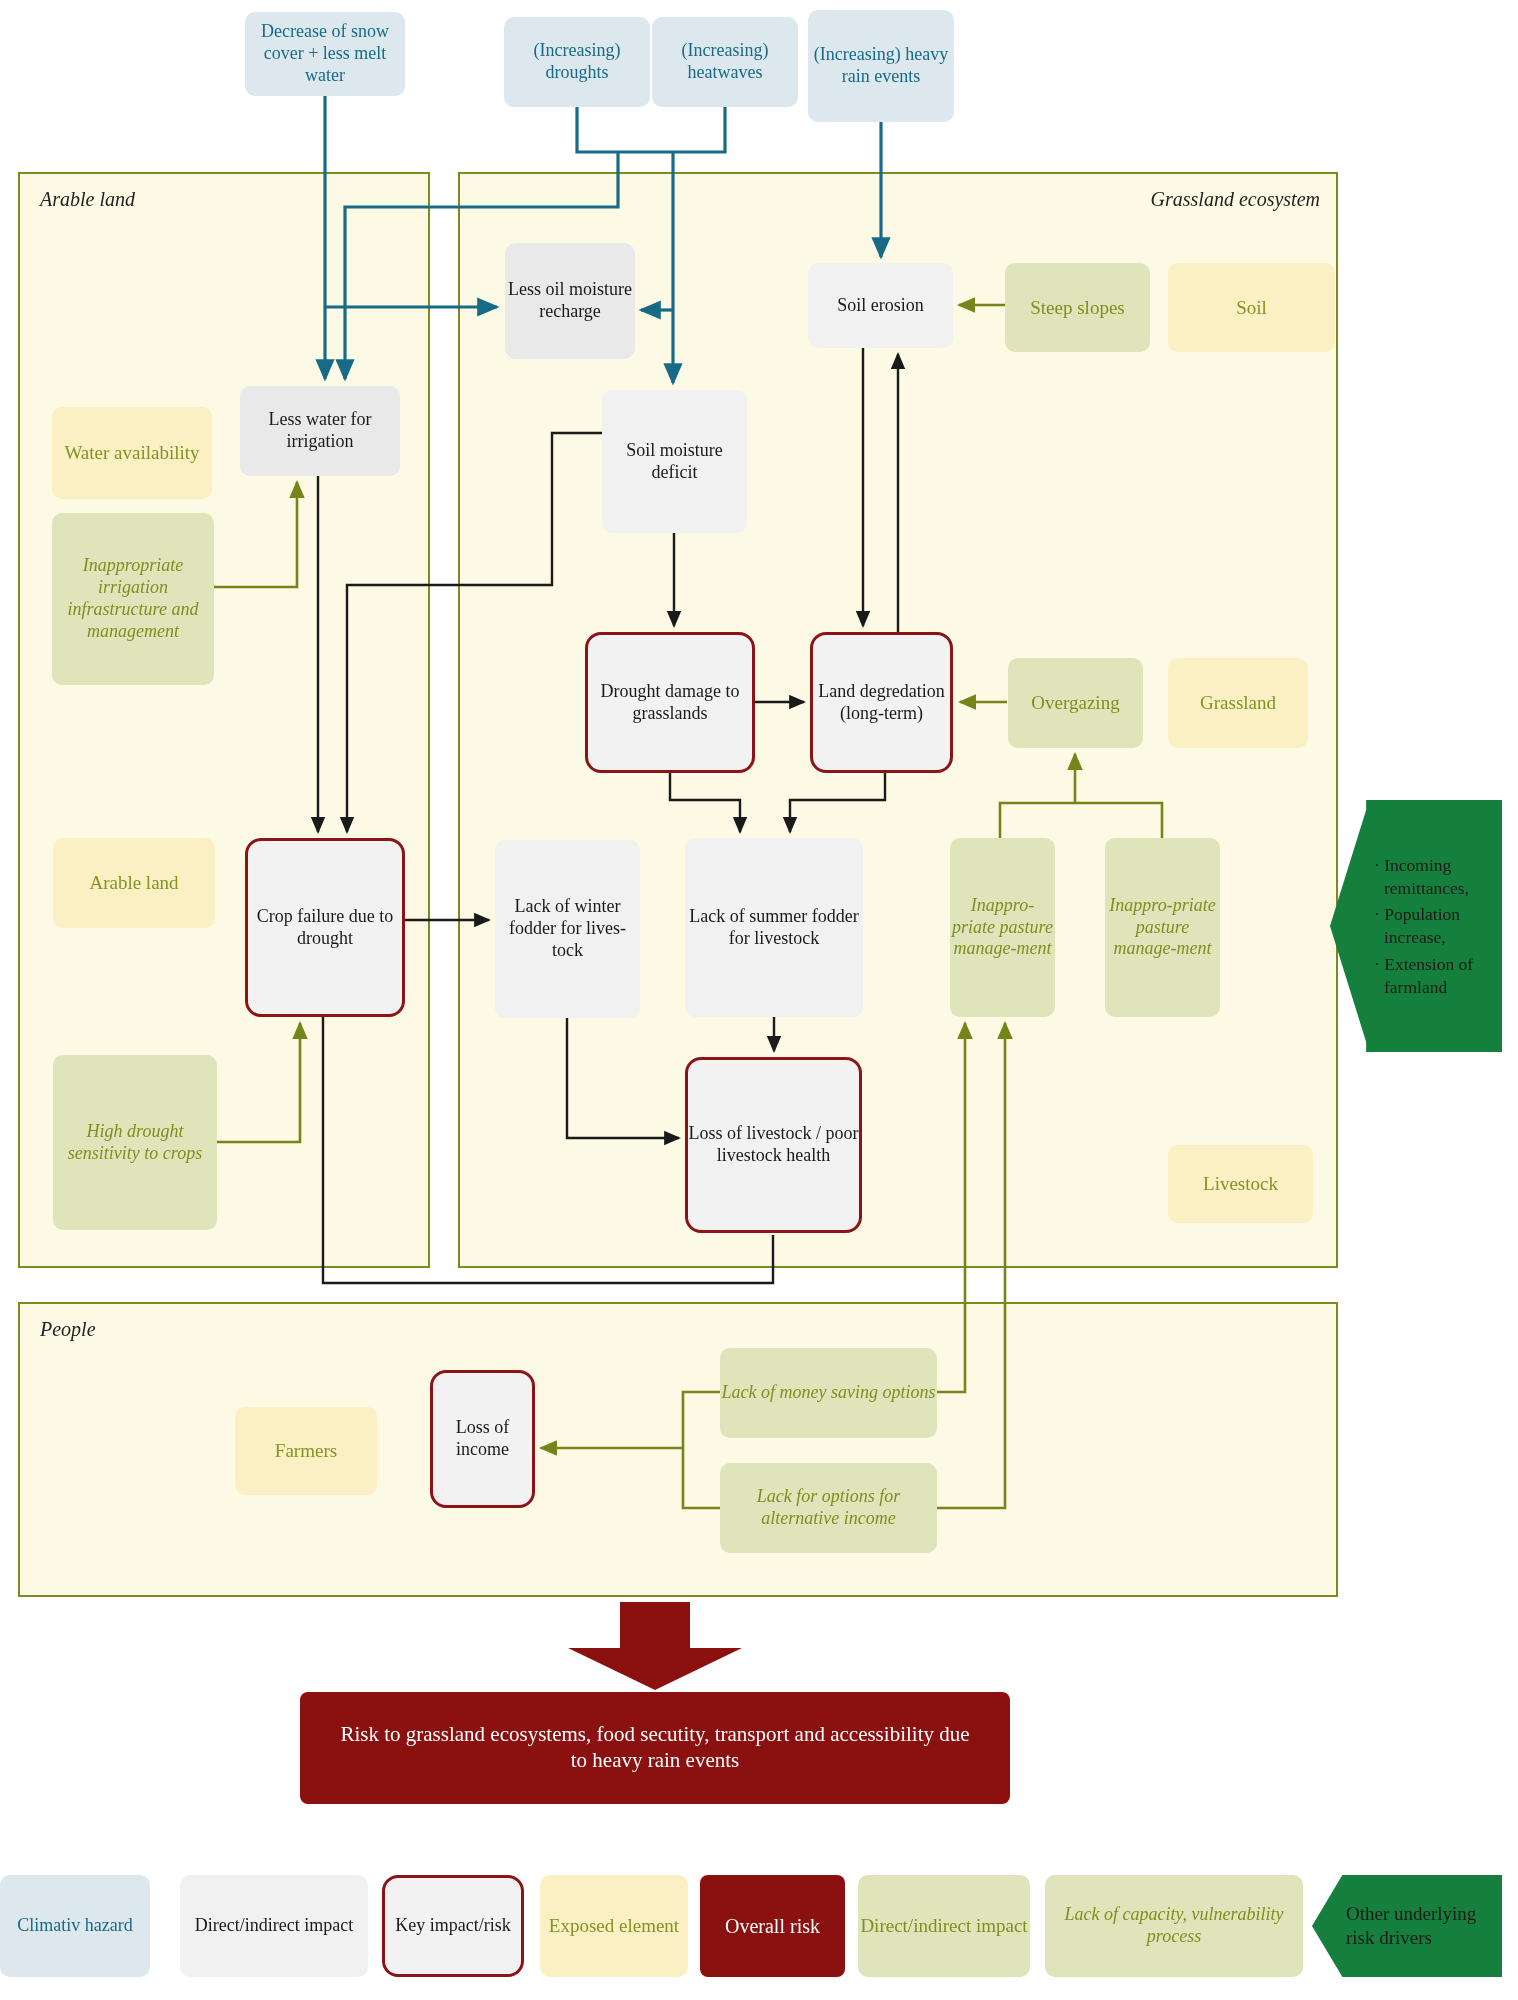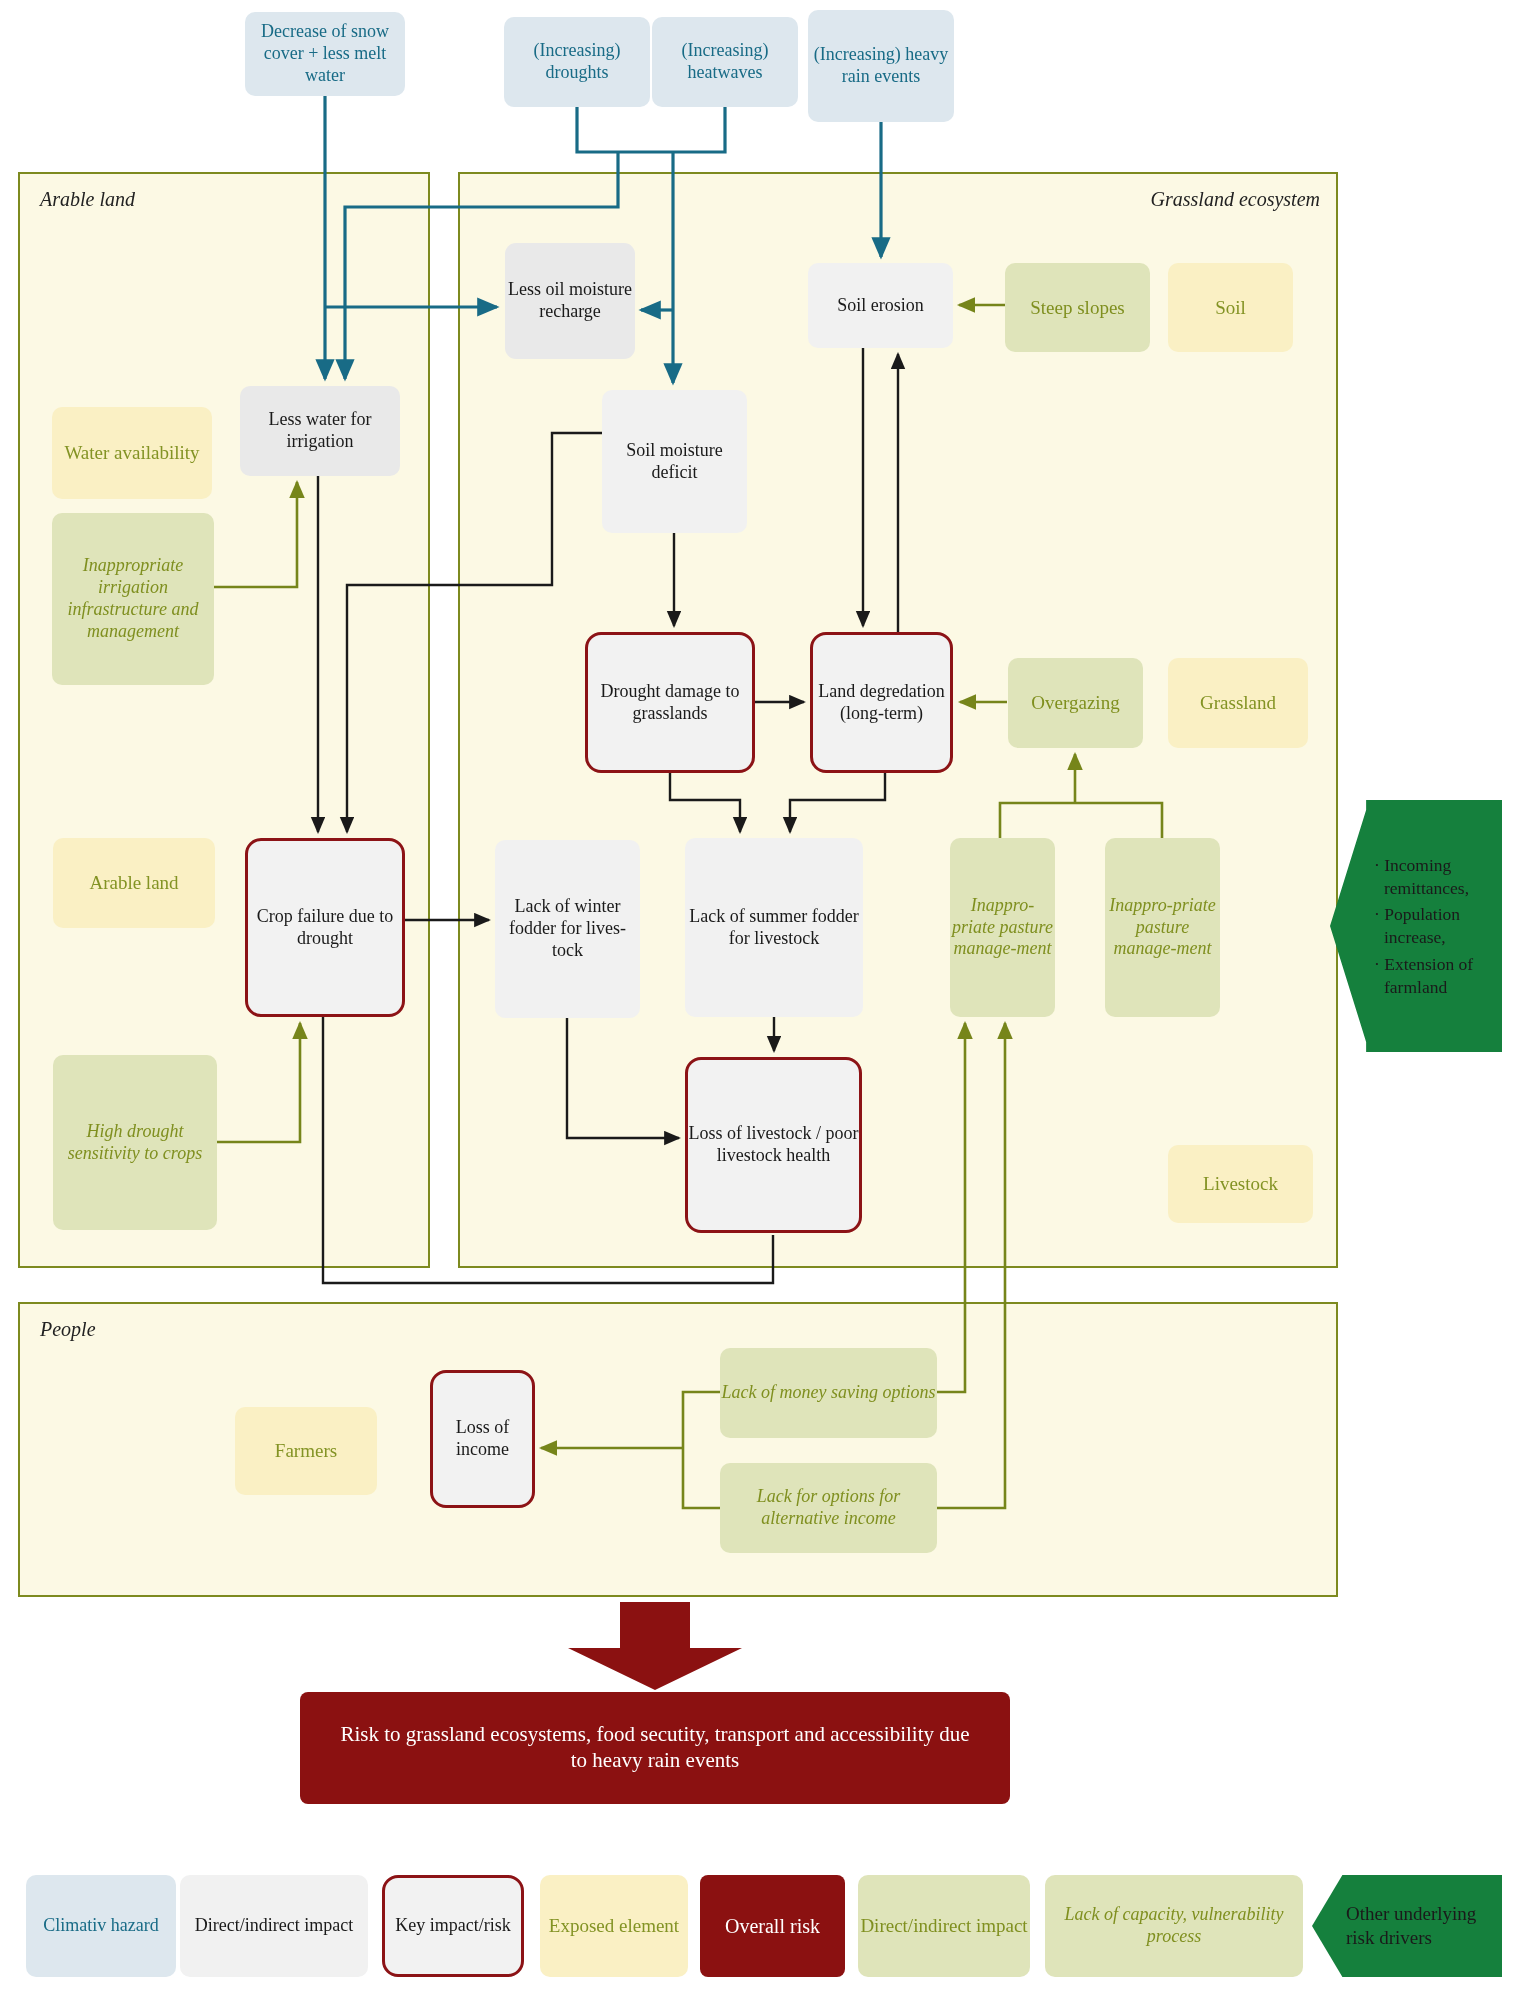--- a/index.html
+++ b/index.html
@@ -41,21 +41,21 @@
   #frame-arable{left:18px;top:172px;width:412px;height:1096px;}
   #frame-grassland{left:458px;top:172px;width:880px;height:1096px;}
   #frame-people{left:18px;top:1302px;width:1320px;height:295px;}
   #lbl-arable{left:40px;top:188px;}
   #lbl-grassland{left:1030px;top:188px;width:290px;text-align:right;}
   #lbl-people{left:40px;top:1318px;}
 
   #n-less-oil{left:505px;top:243px;width:130px;height:116px;border-radius:11px;}
   #n-soil-erosion{left:808px;top:263px;width:145px;height:85px;}
   #n-steep{left:1005px;top:263px;width:145px;height:89px;}
-  #n-soil{left:1168px;top:263px;width:125px;height:89px;}
+  #n-soil{left:1168px;top:263px;width:167px;height:89px;}
   #n-water-avail{left:52px;top:383px;width:160px;height:92px;margin-top:24px;}
   #n-less-water{left:240px;top:386px;width:160px;height:90px;}
   #n-soil-moisture{left:602px;top:390px;width:145px;height:143px;}
   #n-inapp-irrigation{left:52px;top:513px;width:162px;height:172px;}
   #n-drought-damage{left:585px;top:632px;width:170px;height:141px;}
   #n-land-degradation{left:810px;top:632px;width:143px;height:141px;}
   #n-overgazing{left:1008px;top:658px;width:135px;height:90px;}
   #n-grassland{left:1168px;top:658px;width:140px;height:90px;}
   #n-arable-land{left:53px;top:838px;width:162px;height:90px;}
   #n-crop-failure{left:245px;top:838px;width:160px;height:179px;}
@@ -69,21 +69,21 @@
   #co-main{left:1330px;top:800px;width:172px;height:252px;}
   #n-farmers{left:235px;top:1407px;width:142px;height:88px;}
   #n-loss-income{left:430px;top:1370px;width:105px;height:138px;}
   #n-lack-money{left:720px;top:1348px;width:217px;height:90px;}
   #n-lack-options{left:720px;top:1463px;width:217px;height:90px;}
 
   #risk-box{left:300px;top:1692px;width:710px;height:112px;padding:10px 30px;}
 
   
   .legend-item{position:absolute;top:1875px;height:102px;}
-  #lg-hazard{left:26px;width:150px;}
+  #lg-hazard{left:0;width:150px;}
   #lg-impact{left:180px;width:188px;}
   #lg-key{left:382px;width:142px;}
   #lg-exposed{left:540px;width:148px;}
   #lg-risk{left:700px;width:145px;font-size:20px;}
   #lg-green{left:858px;width:172px;}
   #lg-vuln{left:1045px;width:258px;}
   #lg-pink{left:1312px;width:190px;font-size:19px;}
 </style>
 </head>
 <body>

